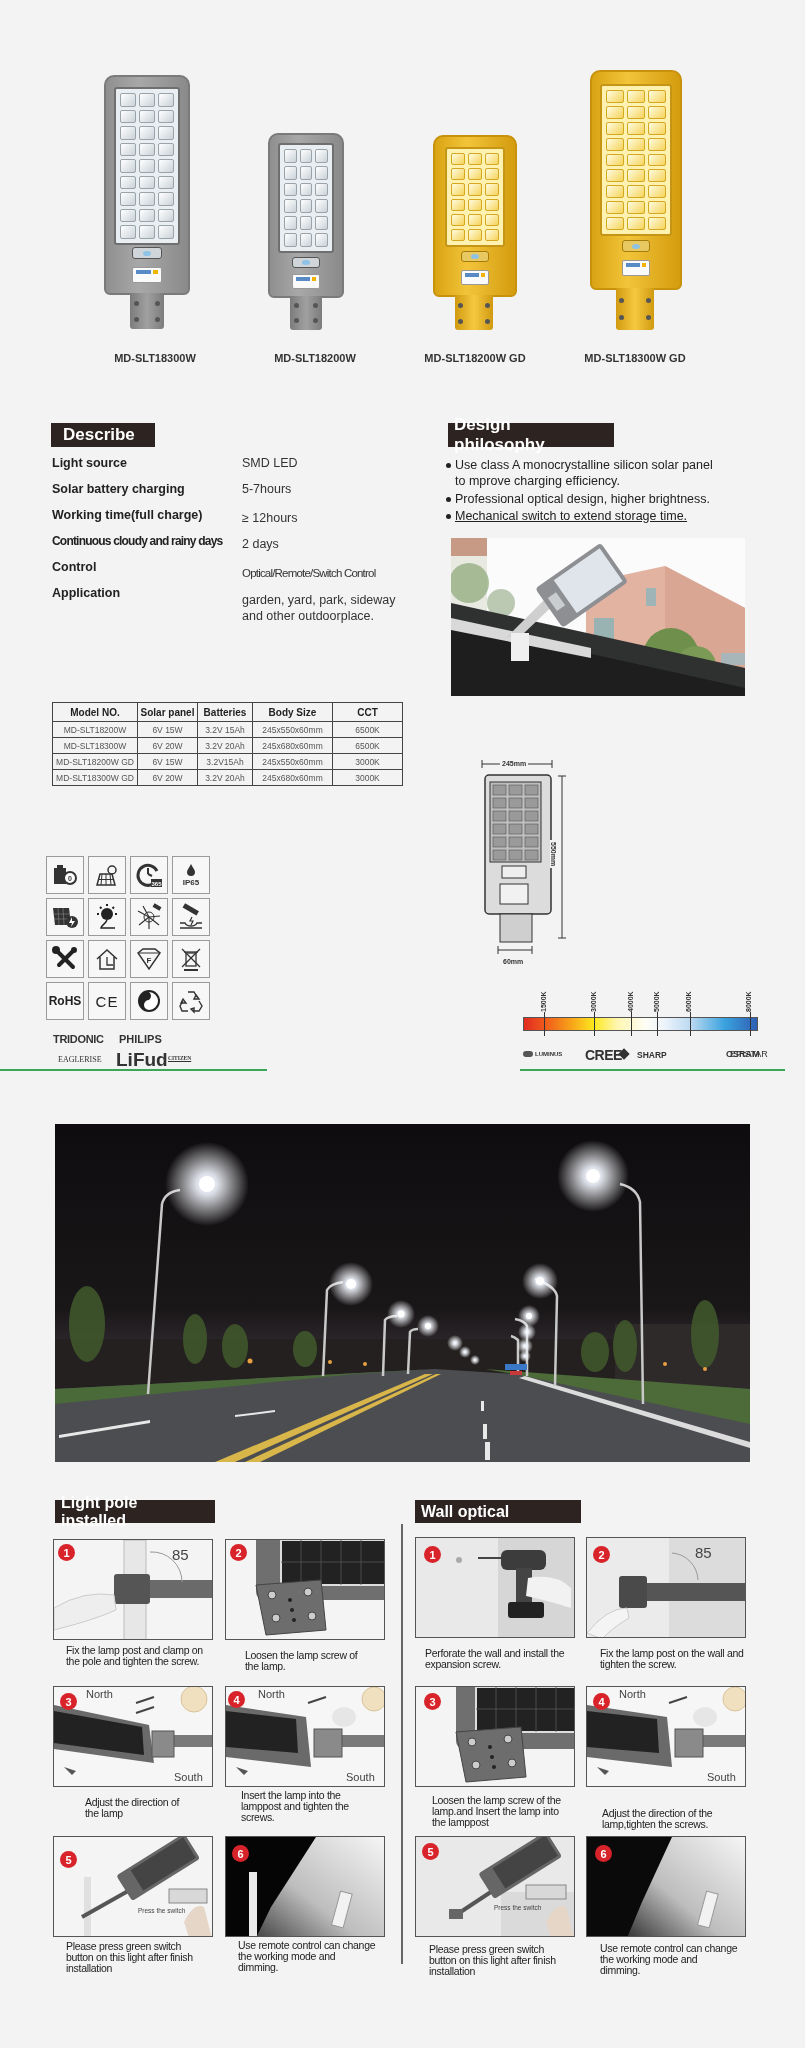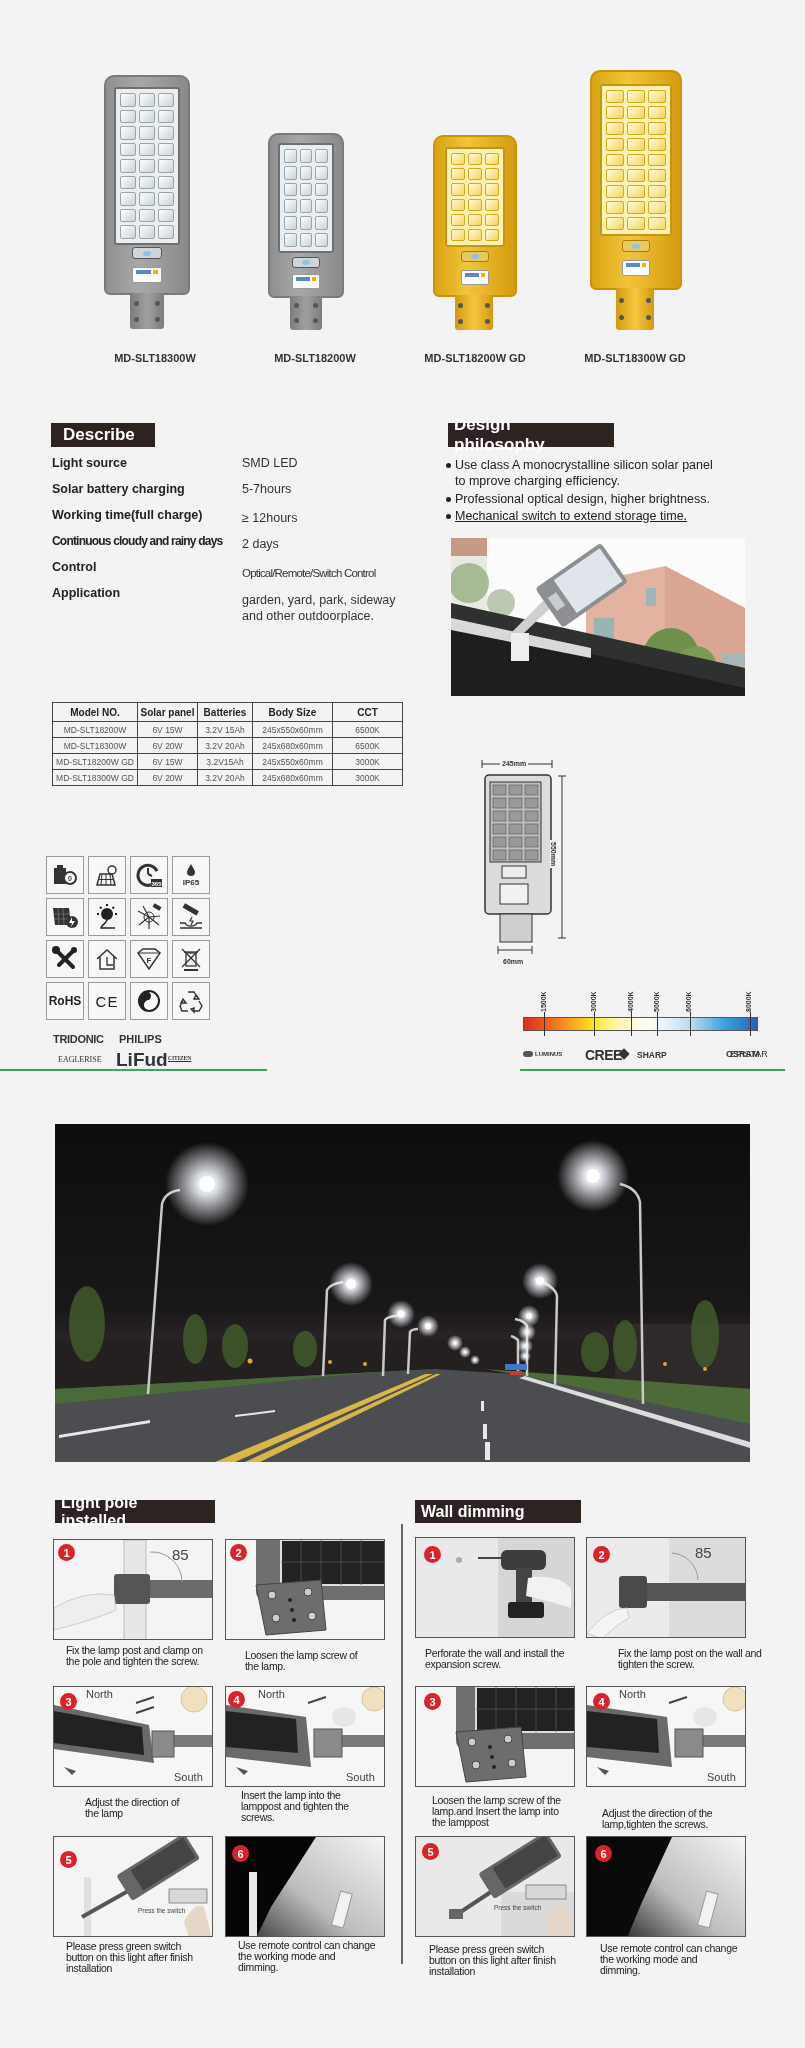--- a/index.html
+++ b/index.html
@@ -770,21 +770,21 @@
     <polygon points="90,0 160,0 160,101 30,101 45,70" fill="url(#beam)"></polygon>
     <rect x="23" y="35" width="8" height="66" fill="#eaeaea"></rect>
     <rect x="110" y="55" width="12" height="35" fill="#f2f2f2" stroke="#999" transform="rotate(15 116 72)"></rect>
   </svg>
 </div>
 <div class="step-cap" style="left:238px;top:1940px;width:140px;">Use remote control can change the working mode and dimming.</div>
 
 <div class="divider-v"></div>
 
 <div class="sec-header" style="left:415px;top:1500px;width:166px;height:23px;font-size:16px;padding-left:6px;">
-  <span>Wall dimming</span>
+  <span>Wall optical</span>
 </div>
 
 <div class="step-img" style="left:415px;top:1537px;">
   <span class="step-num" style="left:8px;top:8px;">1</span>
   <svg width="160" height="101" viewBox="0 0 160 101">
     <rect width="160" height="101" fill="#e9e9e9"></rect>
     <rect x="82" y="0" width="78" height="101" fill="#d6d6d6"></rect>
     <circle cx="43" cy="22" r="3" fill="#aaa"></circle>
     <line x1="62" y1="20" x2="85" y2="20" stroke="#444" stroke-width="2"></line>
     <rect x="85" y="12" width="45" height="20" rx="6" fill="#3c3c3c"></rect>
@@ -800,21 +800,21 @@
   <svg width="160" height="101" viewBox="0 0 160 101">
     <rect width="160" height="101" fill="#ebebeb"></rect>
     <rect x="82" y="0" width="78" height="101" fill="#dcdcdc"></rect>
     <path d="M85 15 A 28 28 0 0 1 111 42" fill="none" stroke="#999"></path>
     <rect x="50" y="45" width="110" height="18" rx="3" fill="#555"></rect>
     <rect x="32" y="38" width="28" height="32" fill="#4a4a4a" rx="3"></rect>
     <path d="M0 95 Q 20 70 40 70 L 42 80 Q 25 90 15 101 Z" fill="#f4f4f4" stroke="#ccc"></path>
   </svg>
   <span class="overlay-txt" style="left:108px;top:6px;font-size:15px;">85</span>
 </div>
-<div class="step-cap" style="left:600px;top:1648px;width:150px;margin-left:18px;">Fix the lamp post on the wall and tighten the screw.</div>
+<div class="step-cap" style="left:600px;top:1648px;width:150px;">Fix the lamp post on the wall and tighten the screw.</div>
 
 <div class="step-img" style="left:415px;top:1686px;">
   <span class="step-num" style="left:8px;top:6px;">3</span>
   <svg width="160" height="101" viewBox="0 0 160 101">
     <rect width="160" height="101" fill="#f4f4f4"></rect>
     <rect x="40" y="-10" width="130" height="72" rx="8" fill="#6f6f6f"></rect>
     <rect x="60" y="0" width="100" height="45" fill="#222" stroke="#ddd" stroke-width="2"></rect>
     <g stroke="#555" stroke-width=".8">
         <line x1="80" y1="0" x2="80" y2="45"></line>
         <line x1="100" y1="0" x2="100" y2="45"></line>

